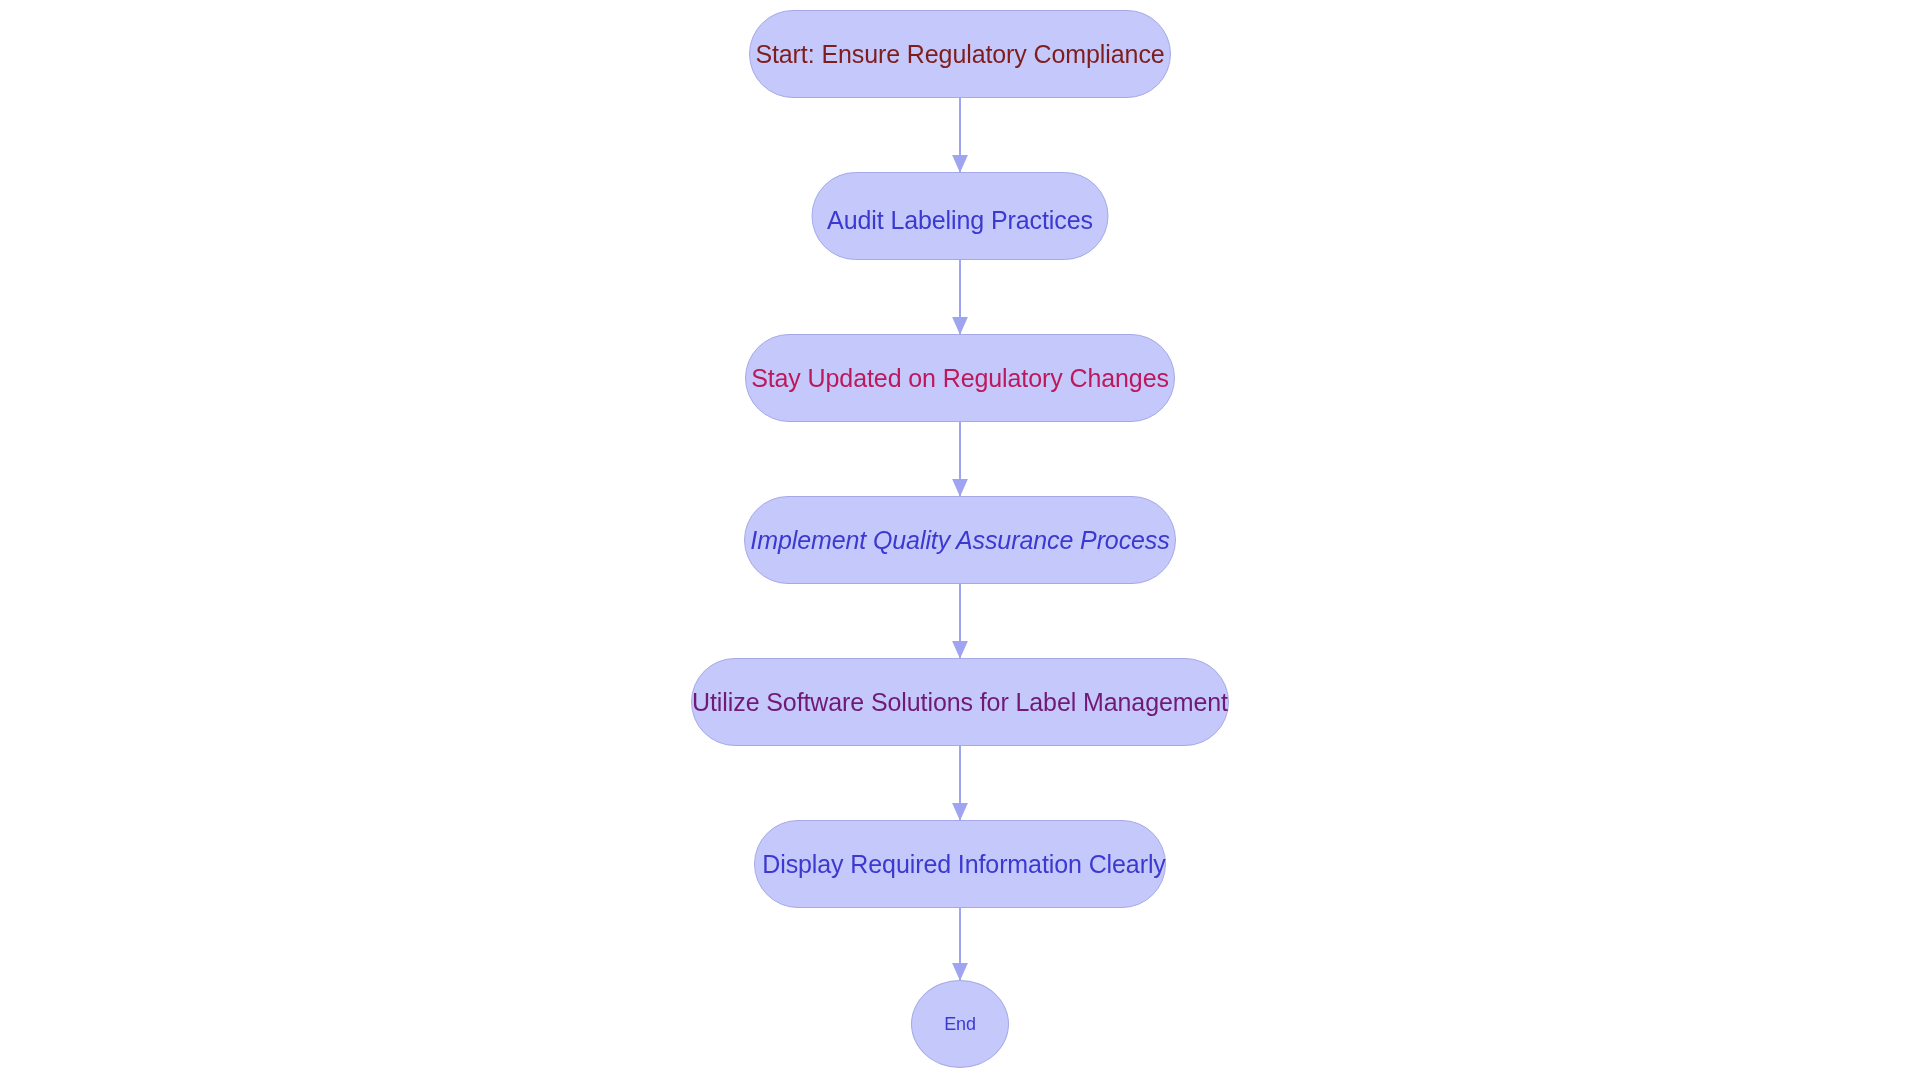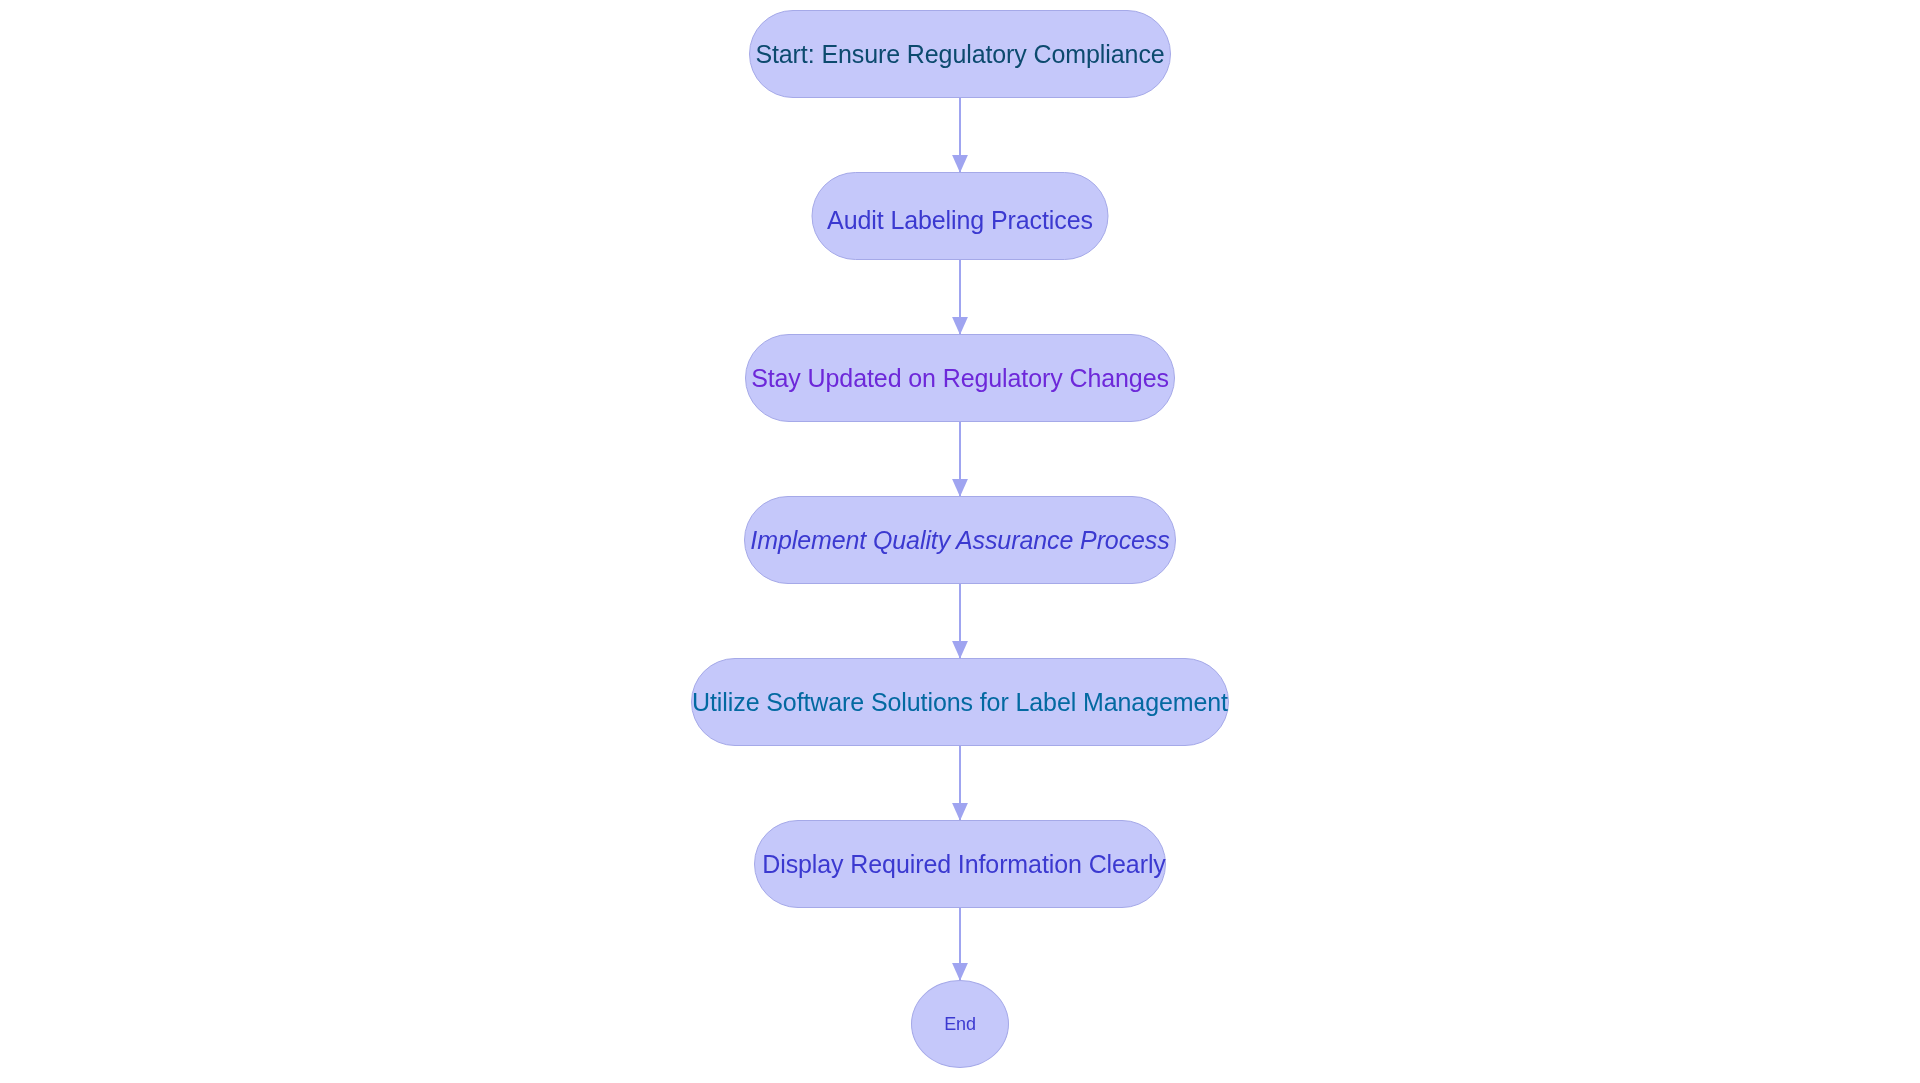--- a/index.html
+++ b/index.html
@@ -78,33 +78,33 @@
         <line x1="960" y1="260" x2="960" y2="334" stroke="#9fa4f0" stroke-width="2" marker-end="url(#arrowhead)"></line>
         <line x1="960" y1="422" x2="960" y2="496" stroke="#9fa4f0" stroke-width="2" marker-end="url(#arrowhead)"></line>
         <line x1="960" y1="584" x2="960" y2="658" stroke="#9fa4f0" stroke-width="2" marker-end="url(#arrowhead)"></line>
         <line x1="960" y1="746" x2="960" y2="820" stroke="#9fa4f0" stroke-width="2" marker-end="url(#arrowhead)"></line>
         <line x1="960" y1="908" x2="960" y2="980" stroke="#9fa4f0" stroke-width="2" marker-end="url(#arrowhead)"></line>
       </g>
   </svg>
 
   <div id="nodes-layer">
       <div class="flow-node" style="left: 960px; top: 10px; width: 422px; height: 88px; background: rgb(197, 200, 250); border-color: rgb(165, 169, 232);">
-        <span class="flow-node-label" style="color: #0c4a6e;">Start: Ensure Regulatory Compliance</span>
+        <span class="flow-node-label" style="color: #7f1d1d;">Start: Ensure Regulatory Compliance</span>
       </div>
       <div class="flow-node" style="left: 960px; top: 172px; width: 297px; height: 88px; background: rgb(197, 200, 250); border-color: rgb(165, 169, 232);">
         <span class="flow-node-label" style="color: rgb(59, 57, 208); margin-top: 9px;">Audit Labeling Practices</span>
       </div>
       <div class="flow-node" style="left: 960px; top: 334px; width: 430px; height: 88px; background: rgb(197, 200, 250); border-color: rgb(165, 169, 232);">
-        <span class="flow-node-label" style="color: #6d28d9;">Stay Updated on Regulatory Changes</span>
+        <span class="flow-node-label" style="color: #be185d;">Stay Updated on Regulatory Changes</span>
       </div>
       <div class="flow-node" style="left: 960px; top: 496px; width: 432px; height: 88px; background: rgb(197, 200, 250); border-color: rgb(165, 169, 232); font-style: italic;">
         <span class="flow-node-label" style="color: rgb(59, 57, 208);">Implement Quality Assurance Process</span>
       </div>
       <div class="flow-node" style="left: 960px; top: 658px; width: 538px; height: 88px; background: rgb(197, 200, 250); border-color: rgb(165, 169, 232);">
-        <span class="flow-node-label" style="color: #0369a1;">Utilize Software Solutions for Label Management</span>
+        <span class="flow-node-label" style="color: #701a75;">Utilize Software Solutions for Label Management</span>
       </div>
       <div class="flow-node" style="left: 960px; top: 820px; width: 412px; height: 88px; background: rgb(197, 200, 250); border-color: rgb(165, 169, 232);">
         <span class="flow-node-label" style="color: rgb(59, 57, 208); margin-left: 8px;">Display Required Information Clearly</span>
       </div>
       <div class="flow-node terminator-end" style="left: 960px; top: 980px; width: 98px; height: 88px; background: rgb(197, 200, 250); border-color: rgb(165, 169, 232);">
         <span class="flow-node-label" style="color: rgb(59, 57, 208);">End</span>
       </div>
     </div>
 
 </div>

